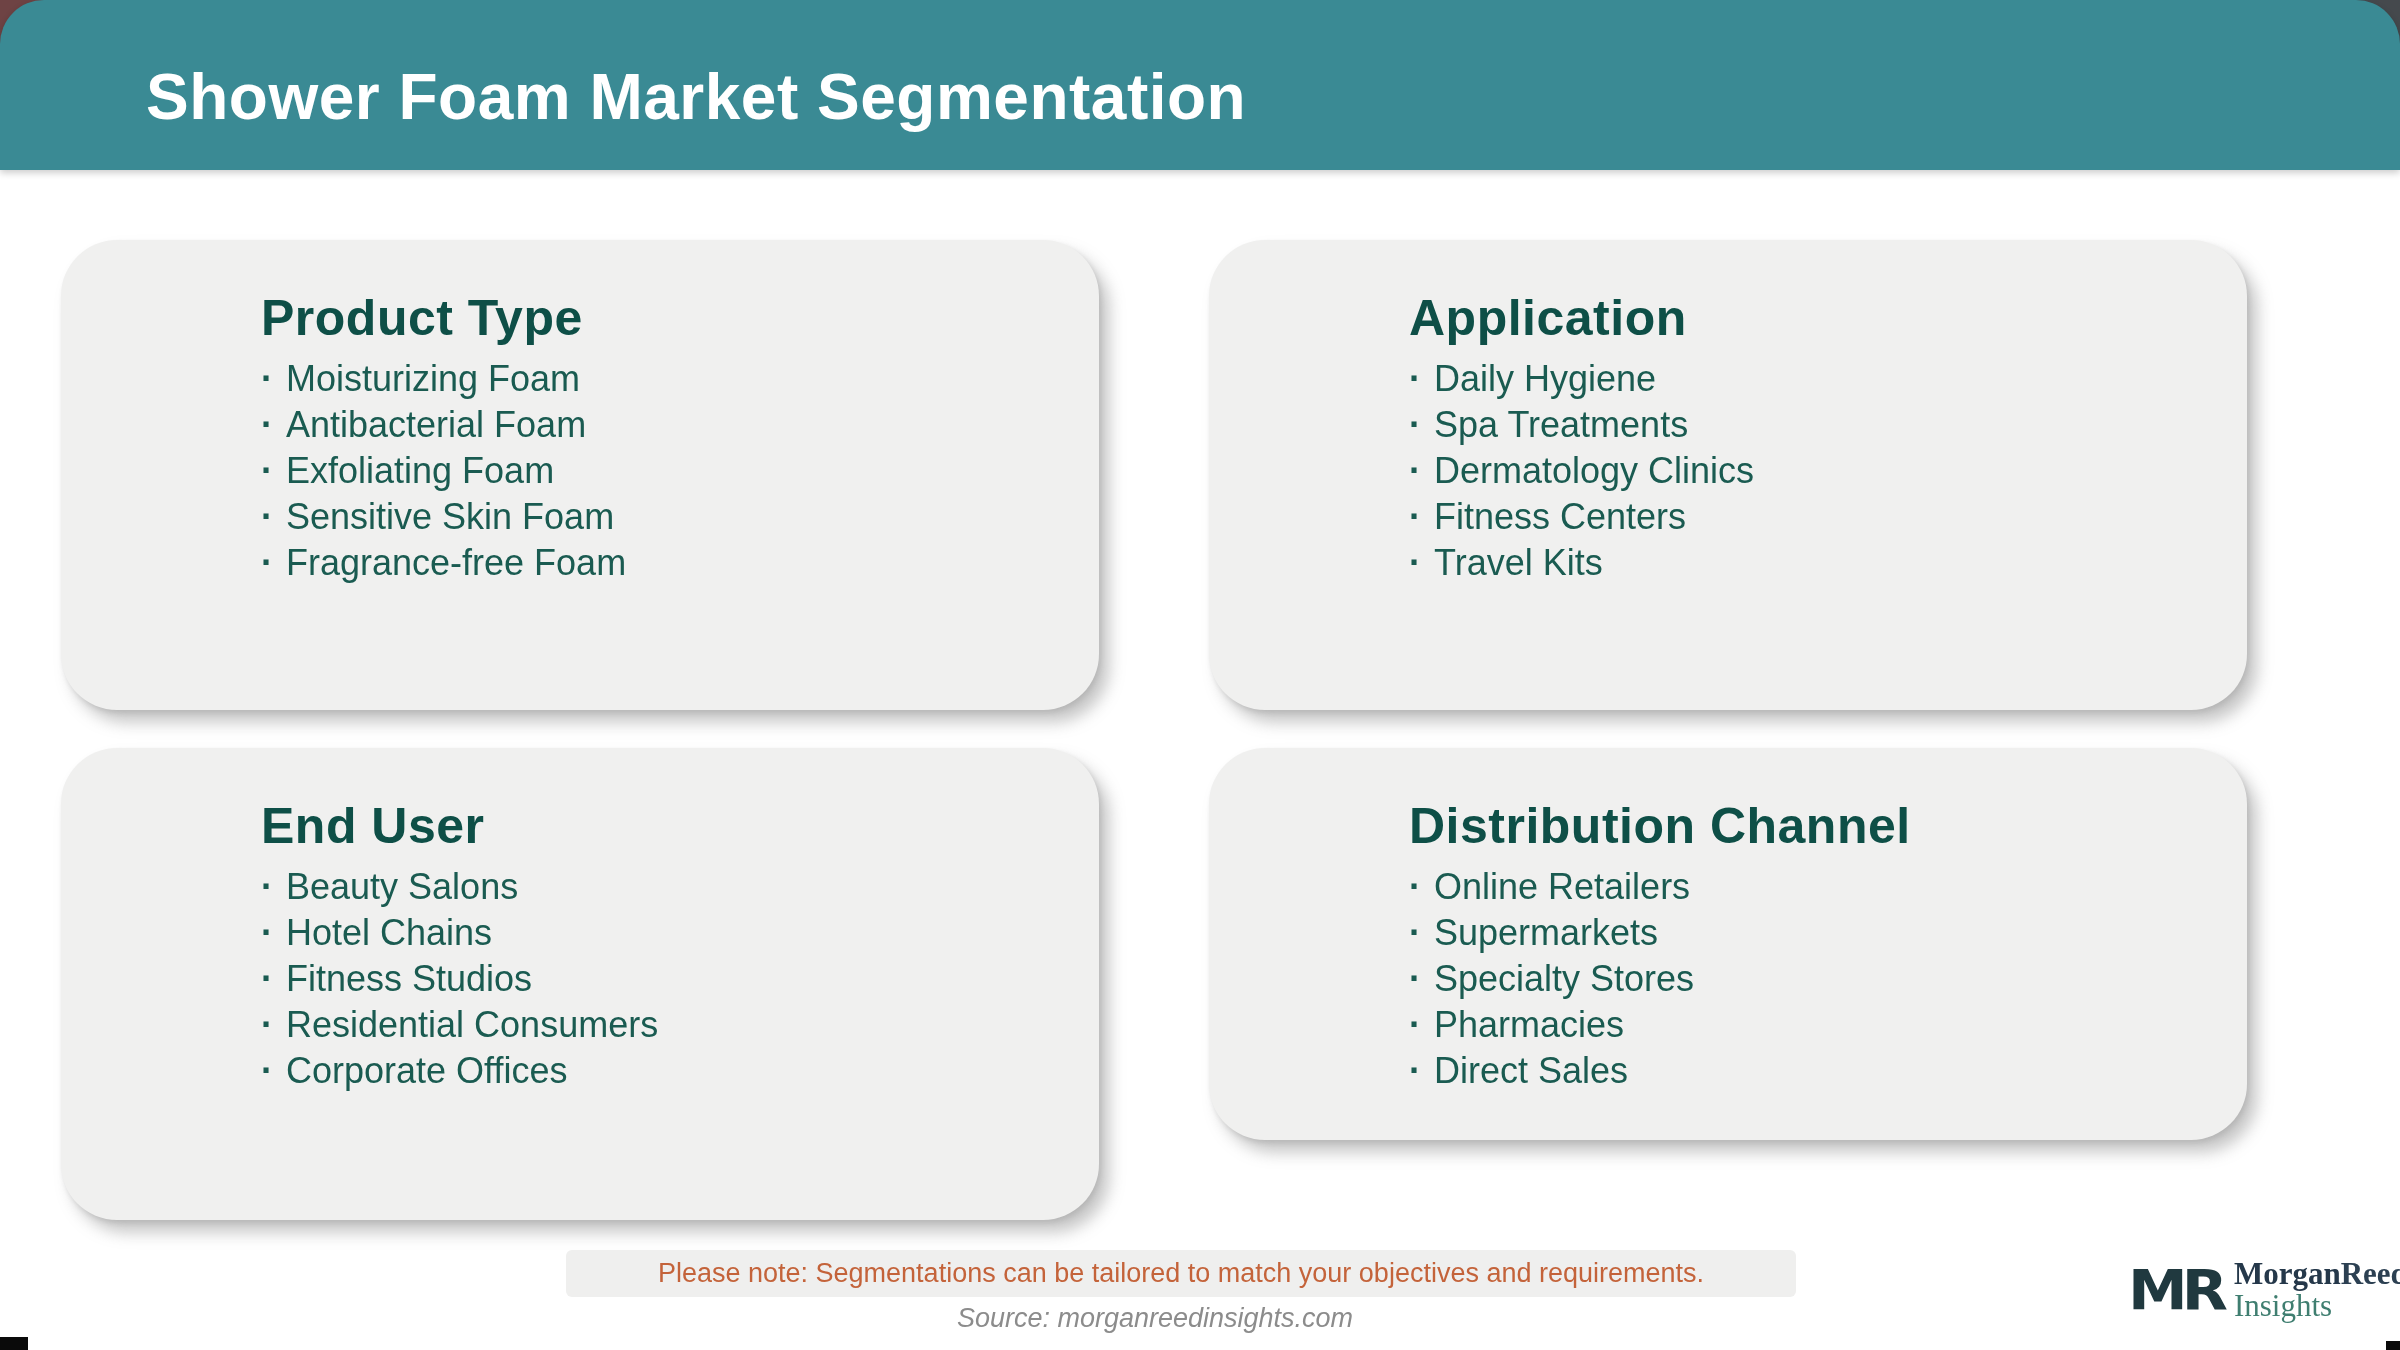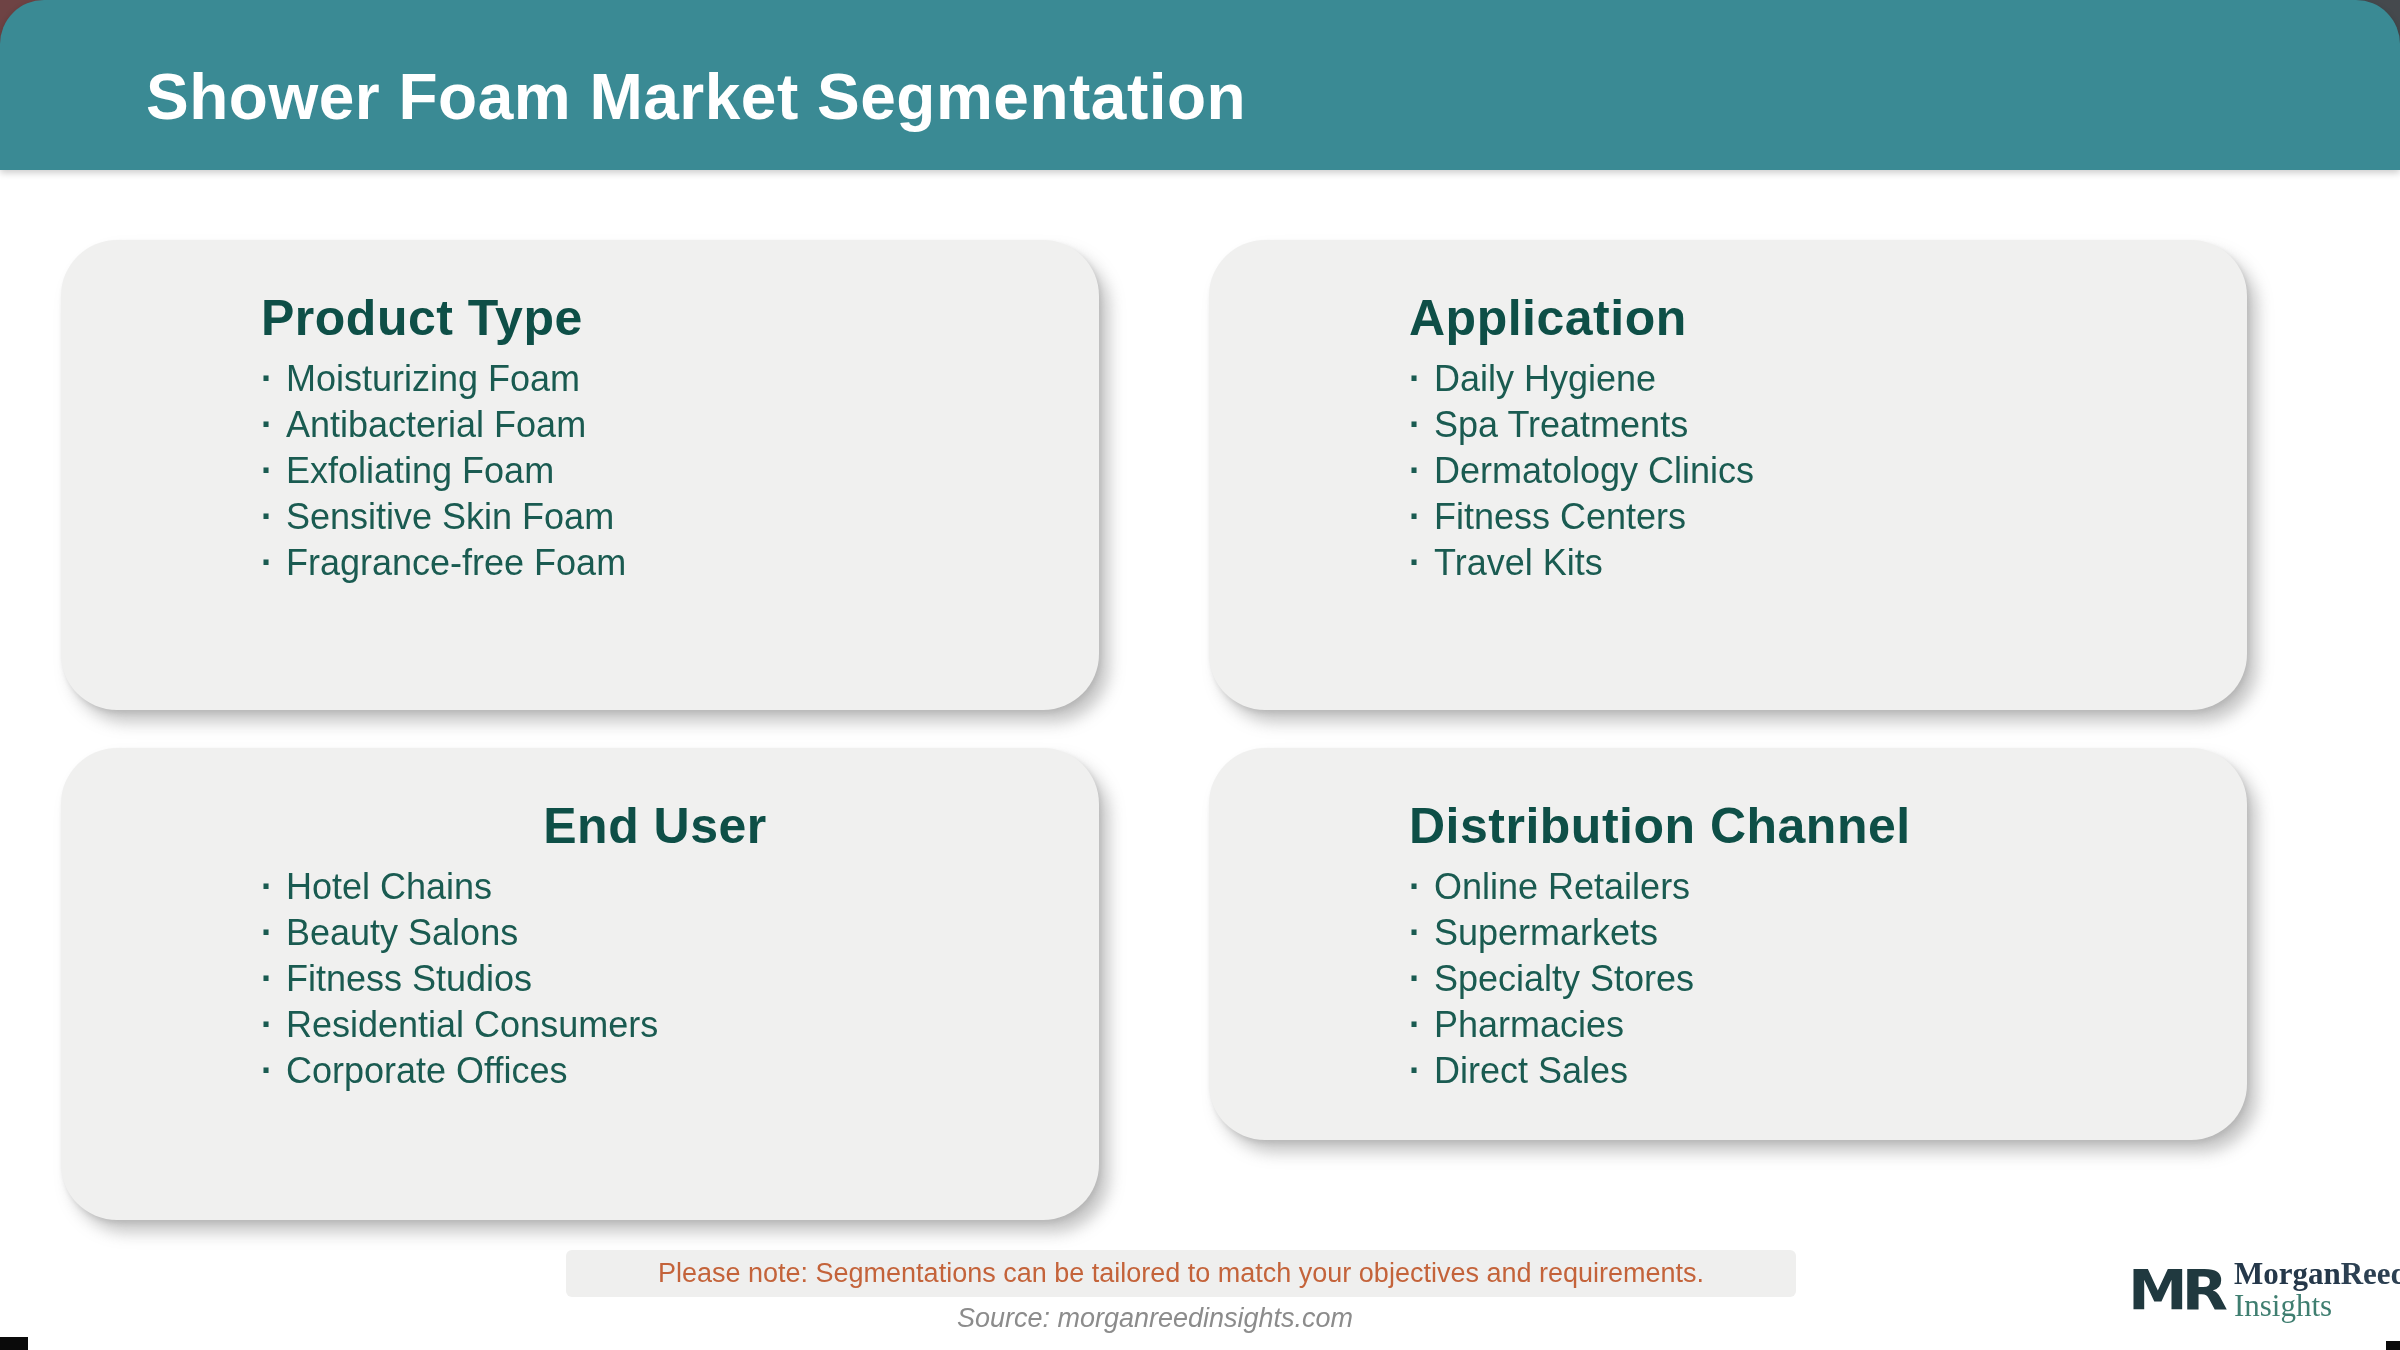--- a/index.html
+++ b/index.html
@@ -25,21 +25,21 @@
     white-space:nowrap;
   }
 
   
   .card{
     position:absolute;width:1038px;background:#f0f0ef;border-radius:56px;z-index:2;
     box-shadow:10px 12px 16px rgba(110,110,110,0.40), 2px 3px 5px rgba(0,0,0,0.10);
   }
   .card-1{left:61px;top:240px;height:470px;}
   .card-2{left:1209px;top:240px;height:470px;}
-  .card-3{left:61px;top:748px;height:472px;text-align:center;}
+  .card-3{left:61px;top:748px;height:472px;}
   .card-4{left:1209px;top:748px;height:392px;}
   .card .inner{padding:50px 50px 0 200px;}
   .card h2{
     margin:0 0 8px 0;font-size:50px;line-height:1.15;font-weight:bold;
     color:#0e4f47;letter-spacing:0.5px;white-space:nowrap;
   }
   .card ul{list-style:none;margin:0;padding:0;}
   .card li{
     font-size:36px;line-height:46px;color:#1a5b51;
     display:flex;align-items:baseline;white-space:nowrap;
@@ -144,25 +144,25 @@
     </ul>
   </div>
 </div>
 
 <div class="card card-3">
   <div class="inner">
     <h2>End User</h2>
     <ul>
       <li>
           <span class="bullet"></span>
+          <span>Beauty Salons</span>
+        </li>
+      <li>
+          <span class="bullet"></span>
           <span>Hotel Chains</span>
-        </li>
-      <li>
-          <span class="bullet"></span>
-          <span>Beauty Salons</span>
         </li>
       <li>
           <span class="bullet"></span>
           <span>Fitness Studios</span>
         </li>
       <li>
           <span class="bullet"></span>
           <span>Residential Consumers</span>
         </li>
       <li>

